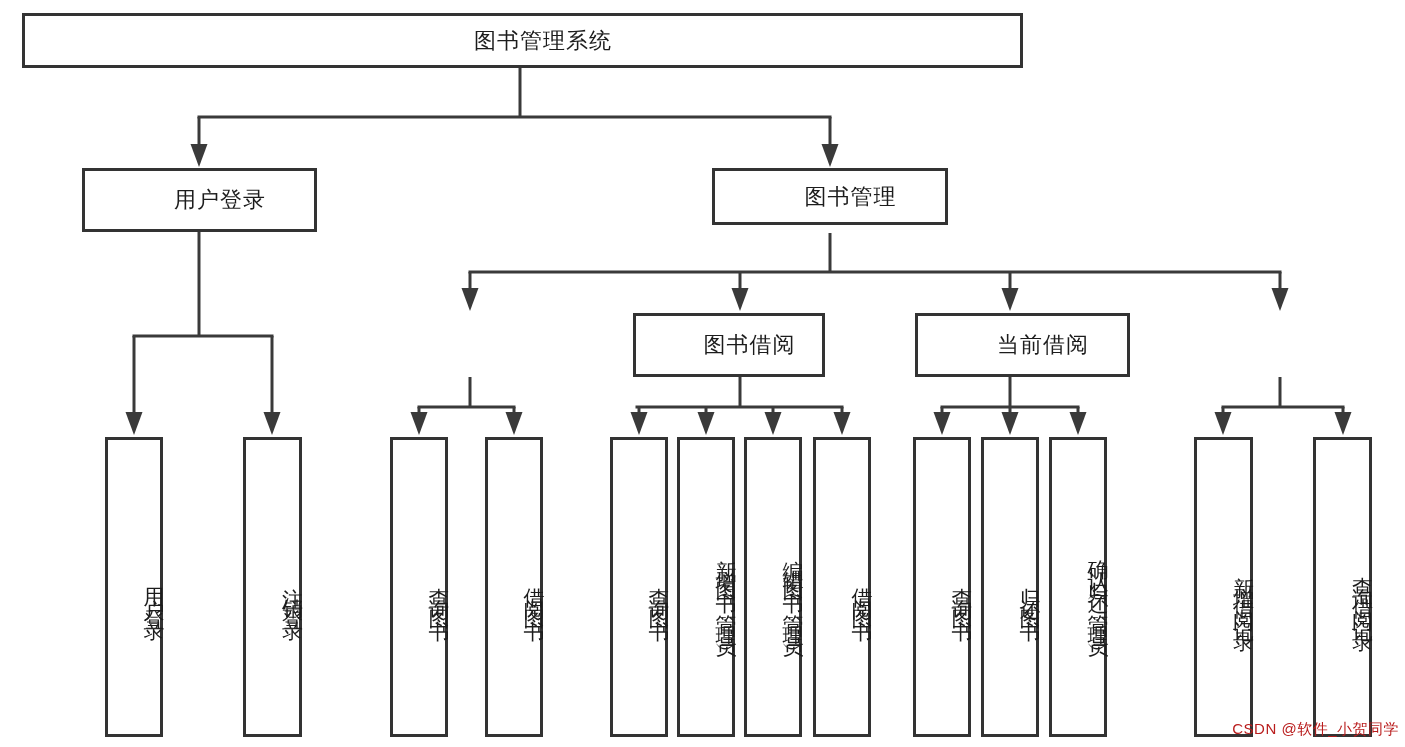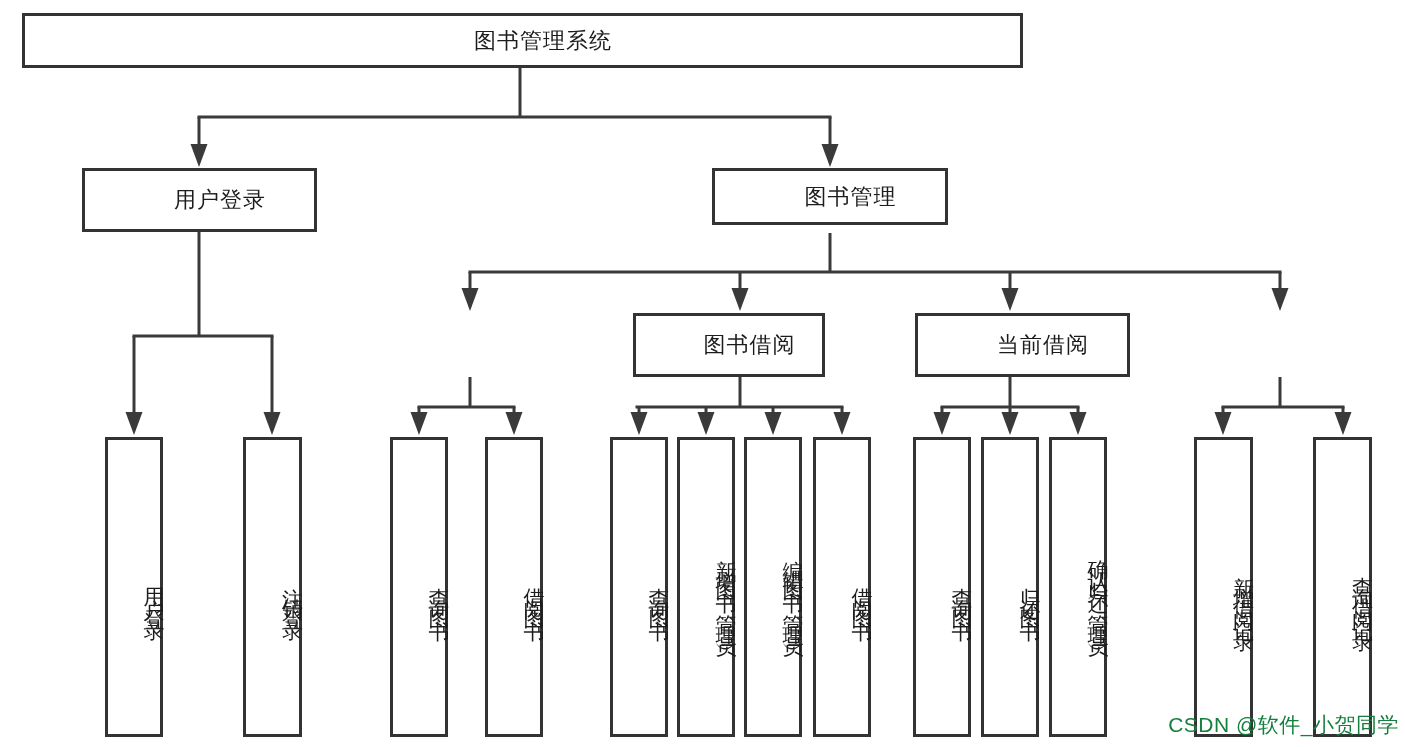--- a/index.html
+++ b/index.html
@@ -40,23 +40,23 @@
     font-size: 21px;
     line-height: 1;
     letter-spacing: 11px;
     margin-bottom: -11px;
     white-space: nowrap;
   }
   .watermark {
     position: absolute;
     right: 6px;
     bottom: 8px;
-    font-size: 21px;
+    font-size: 15px;
     letter-spacing: 0.5px;
-    color: #15803d;
+    color: #b91c1c;
   }
 </style>
 </head>
 <body>
 
 <div class="stage">
 
   <svg class="wires" width="1405" height="747" viewBox="0 0 1405 747" stroke="#3a3a3a" stroke-width="3" fill="#3a3a3a">
 
     <g>

